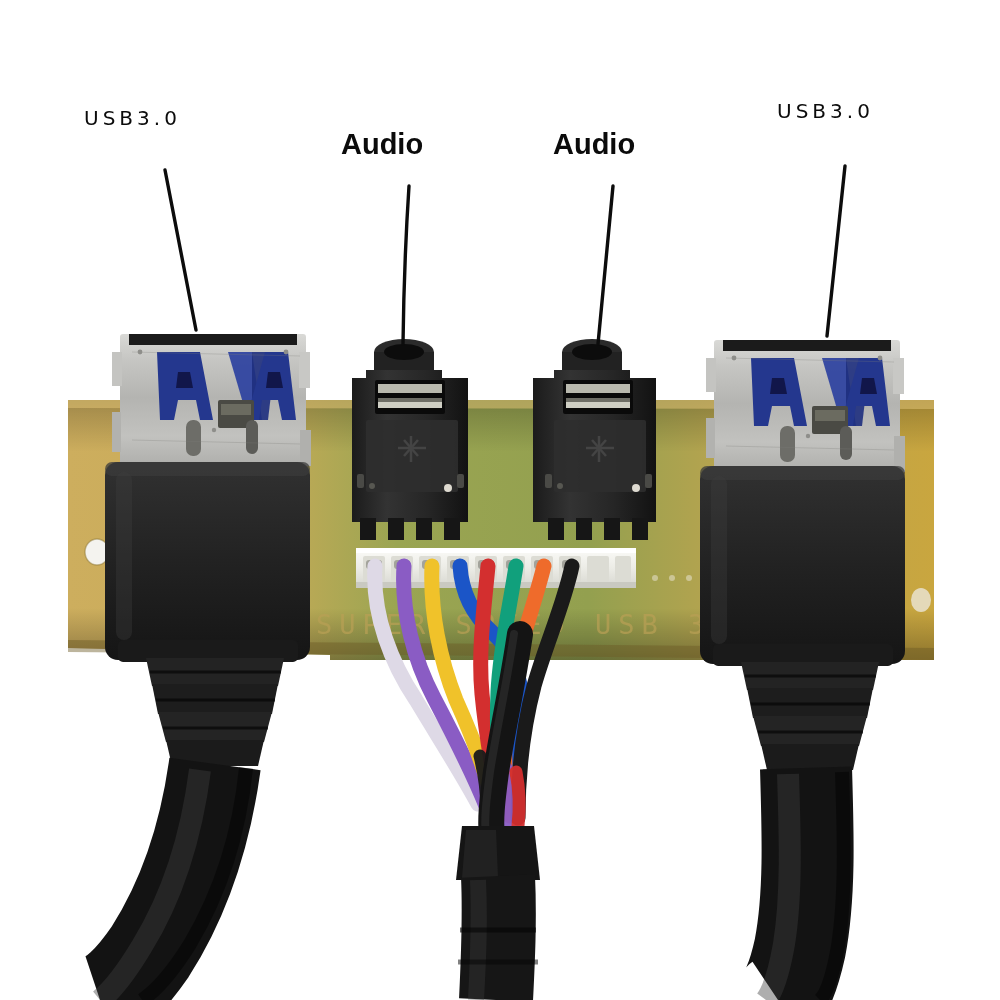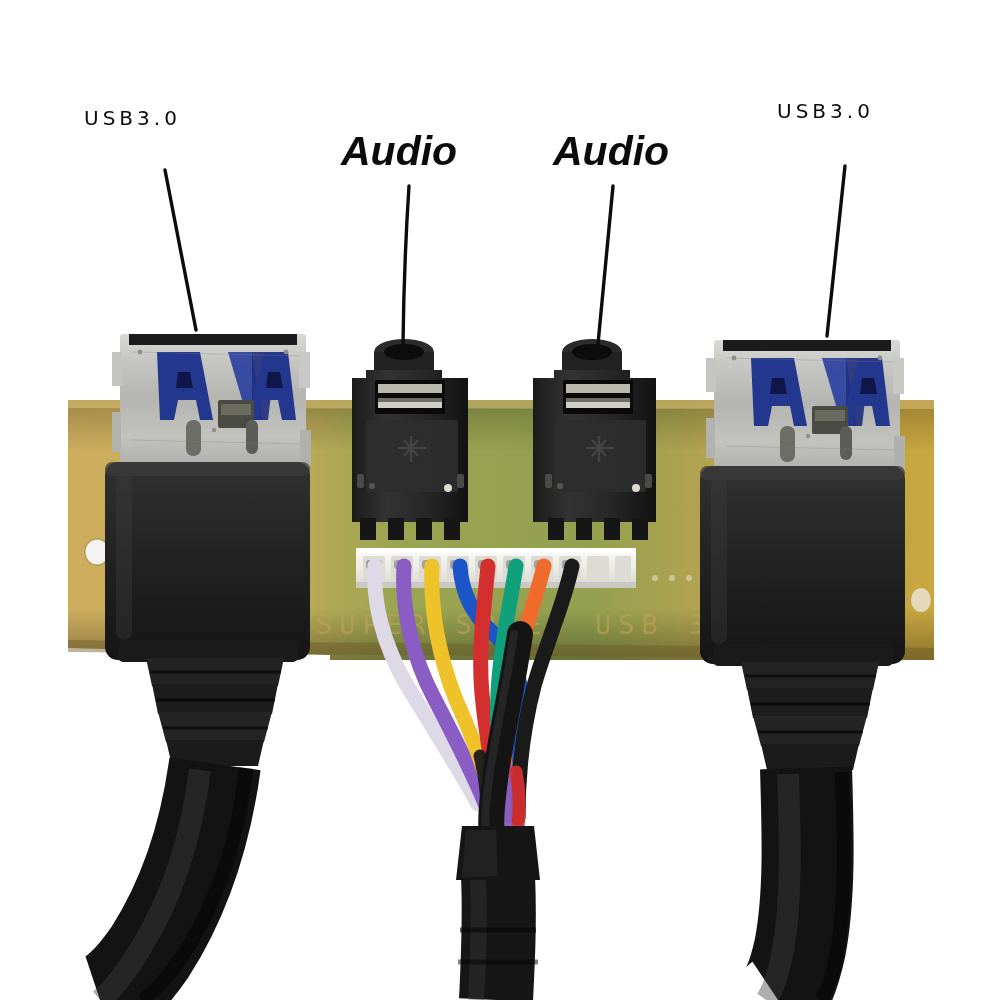--- a/index.html
+++ b/index.html
@@ -5,22 +5,22 @@
 <style>
   html,body{margin:0;padding:0;background:#ffffff;}
   body{width:1000px;height:1000px;overflow:hidden;
        font-family:"Liberation Sans", sans-serif;}
   #stage{position:relative;width:1000px;height:1000px;background:#ffffff;}
   svg.layer{position:absolute;left:0;top:0;width:1000px;height:1000px;}
 
   .lbl{position:absolute;white-space:nowrap;color:#0b0b0b;}
   .lbl-usb{font-size:20px;letter-spacing:4px;font-weight:400;
            font-family:"DejaVu Sans", sans-serif;}
-  .lbl-audio{font-size:41px;letter-spacing:0px;font-weight:700;
-             font-family:"Liberation Sans", sans-serif;font-style:italic;}
+  .lbl-audio{font-size:29px;letter-spacing:0px;font-weight:700;
+             font-family:"Liberation Sans", sans-serif;}
 </style>
 </head>
 <body>
 
 <div id="stage">
 
   <svg class="layer" viewBox="0 0 1000 1000">
     <defs>
       <linearGradient id="pcbGrad" x1="0" y1="0" x2="1" y2="0">
         <stop offset="0" stop-color="#cdae5e"></stop>

